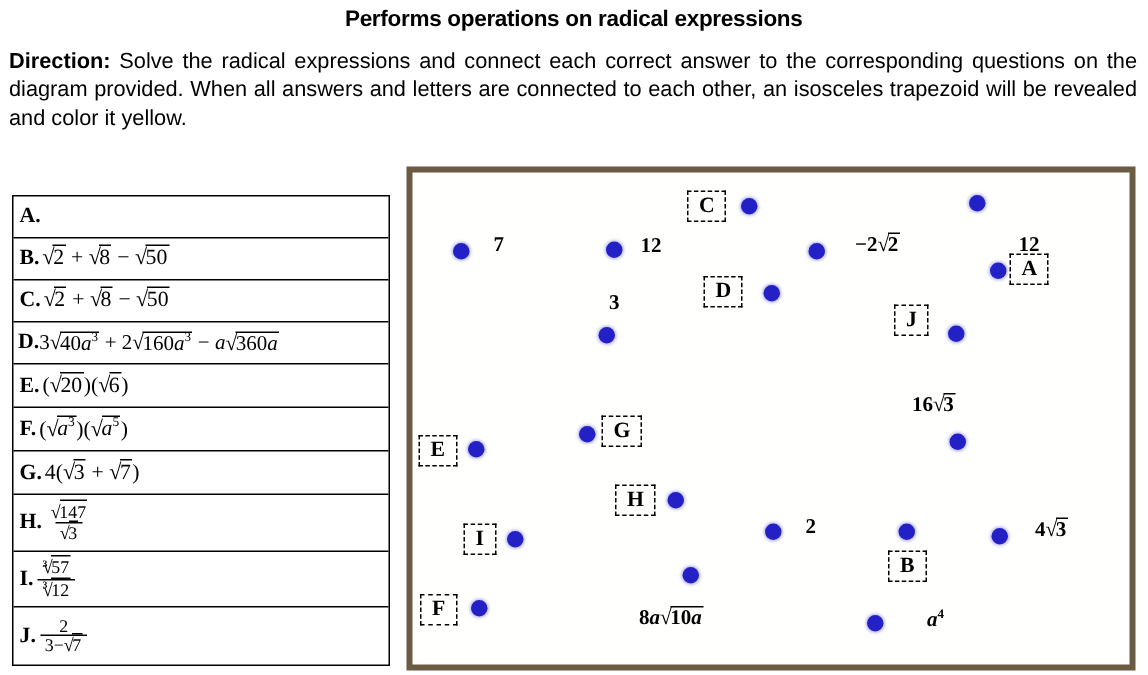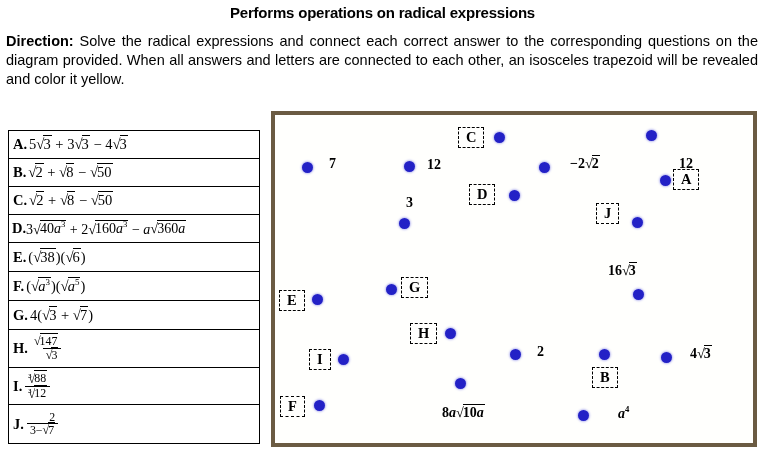--- a/index.html
+++ b/index.html
@@ -85,21 +85,21 @@
     padding: 0 1px 0 0;
     margin-left: -1px;
   }
   .ital { font-style: italic; }
   sup.pwn { font-size: 0.62em; vertical-align: super; }
   sup.idx { font-size: 0.55em; vertical-align: 0.75em; margin-right: -3px; font-weight: bold;}
 
   .frac {
     display: inline-flex;
     flex-direction: column;
-    align-items: flex-end;
+    align-items: center;
     vertical-align: middle;
     font-size: 0.82em;
     line-height: 1.08;
     margin: 0 1px;
   }
   .frac .num { padding: 0 3px 0px 3px; }
   .frac .den { padding: 0px 3px 0 3px; border-top: 1.2px solid #000; }
 
   
   #diagram {
@@ -152,41 +152,40 @@
 <div id="page">
 
   <div id="direction"><span class="lead">Direction:</span><span> Solve the radical expressions and connect each correct answer to the corresponding questions on the diagram provided. When all answers and letters are connected to each other, an isosceles trapezoid will be revealed and color it yellow.</span></div>
 
   <div id="title">Performs operations on radical expressions</div>
 
   <div id="qtable">
 
     <div class="qrow" style="height:28px;">
       <span class="qlet">A.</span>
-      <span class="qexp">5<span class="rad"><span class="sign">√</span><span class="body">3</span></span> + 3<span class="rad"><span class="sign">√</span><span class="body">3</span></span> − 4<span class="rad"><span class="sign">√</span><span class="body">3</span></span></span>
     </div>
 
     <div class="qrow" style="height:28px;">
       <span class="qlet">B.</span>
       <span class="qexp"><span class="rad"><span class="sign">√</span><span class="body">2</span></span> + <span class="rad"><span class="sign">√</span><span class="body">8</span></span> − <span class="rad"><span class="sign">√</span><span class="body">50</span></span></span>
     </div>
 
     <div class="qrow" style="height:28px;">
       <span class="qlet">C.</span>
       <span class="qexp"><span class="rad"><span class="sign">√</span><span class="body">2</span></span> + <span class="rad"><span class="sign">√</span><span class="body">8</span></span> − <span class="rad"><span class="sign">√</span><span class="body">50</span></span></span>
     </div>
 
     <div class="qrow" style="height:28px;padding-left:3px;">
       <span class="qlet" style="margin-right:0">D.</span>
       <span class="qexp" style="font-size:14px;">3<span class="rad"><span class="sign">√</span><span class="body">40<span class="ital">a</span><sup class="pwn">3</sup></span></span> + 2<span class="rad"><span class="sign">√</span><span class="body">160<span class="ital">a</span><sup class="pwn">3</sup></span></span> − <span class="ital">a</span><span class="rad"><span class="sign">√</span><span class="body">360<span class="ital">a</span></span></span></span>
     </div>
 
     <div class="qrow" style="height:29px;">
       <span class="qlet">E.</span>
-      <span class="qexp">(<span class="rad"><span class="sign">√</span><span class="body">38</span></span>)(<span class="rad"><span class="sign">√</span><span class="body">6</span></span>)</span>
+      <span class="qexp">(<span class="rad"><span class="sign">√</span><span class="body">20</span></span>)(<span class="rad"><span class="sign">√</span><span class="body">6</span></span>)</span>
     </div>
 
     <div class="qrow" style="height:29px;">
       <span class="qlet">F.</span>
       <span class="qexp">(<span class="rad"><span class="sign">√</span><span class="body"><span class="ital">a</span><sup class="pwn">3</sup></span></span>)(<span class="rad"><span class="sign">√</span><span class="body"><span class="ital">a</span><sup class="pwn">5</sup></span></span>)</span>
     </div>
 
     <div class="qrow" style="height:29px;">
       <span class="qlet">G.</span>
       <span class="qexp">4(<span class="rad"><span class="sign">√</span><span class="body">3</span></span> + <span class="rad"><span class="sign">√</span><span class="body">7</span></span>)</span>
@@ -196,21 +195,21 @@
       <span class="qlet">H.</span>
       <span class="qexp"><span class="frac">
             <span class="num"><span class="rad"><span class="sign">√</span><span class="body">147</span></span></span>
             <span class="den"><span class="rad"><span class="sign">√</span><span class="body">3</span></span></span>
           </span></span>
     </div>
 
     <div class="qrow" style="height:37px;">
       <span class="qlet">I.</span>
       <span class="qexp"><span class="frac">
-            <span class="num"><span class="rad"><sup class="idx">3</sup><span class="sign">√</span><span class="body">88</span></span></span>
+            <span class="num"><span class="rad"><sup class="idx">3</sup><span class="sign">√</span><span class="body">57</span></span></span>
             <span class="den"><span class="rad"><sup class="idx">3</sup><span class="sign">√</span><span class="body">12</span></span></span>
           </span></span>
     </div>
 
     <div class="qrow" style="height:38px;">
       <span class="qlet">J.</span>
       <span class="qexp"><span class="frac">
             <span class="num">2</span>
             <span class="den">3−<span class="rad"><span class="sign">√</span><span class="body">7</span></span></span>
           </span></span>
@@ -249,21 +248,21 @@
       <div class="lbl" style="left:295px; top:40px;text-align:center;">−2<span class="rad"><span class="sign">√</span><span class="body">2</span></span></div>
 
       <div class="lbl" style="left:404px; top:41px;">12</div>
 
       <div class="lbl" style="left:333px; top:147px;">16<span class="rad"><span class="sign">√</span><span class="body">3</span></span></div>
 
       <div class="lbl" style="left:262px; top:229px;">2</div>
 
       <div class="lbl" style="left:415px; top:230px;">4<span class="rad"><span class="sign">√</span><span class="body">3</span></span></div>
 
-      <div class="lbl" style="left:167px; top:289px;">8<span class="ital">a</span><span class="rad"><span class="sign">√</span><span class="body">10<span class="ital">a</span></span></span></div>
+      <div class="lbl" style="left:151px; top:289px;">8<span class="ital">a</span><span class="rad"><span class="sign">√</span><span class="body">10<span class="ital">a</span></span></span></div>
 
       <div class="lbl" style="left:343px; top:289px;"><span class="ital">a</span><sup class="pwn">4</sup></div>
 
       <div class="boxlbl" style="left:183px; top:12px;">C</div>
       <div class="boxlbl" style="left:194px; top:69px;">D</div>
       <div class="boxlbl" style="left:398px; top:54px;">A</div>
       <div class="boxlbl" style="left:321px; top:88px;">J</div>
       <div class="boxlbl" style="left:126px; top:162px;">G</div>
       <div class="boxlbl" style="left:4px;   top:175px;">E</div>
       <div class="boxlbl" style="left:135px; top:208px;">H</div>

